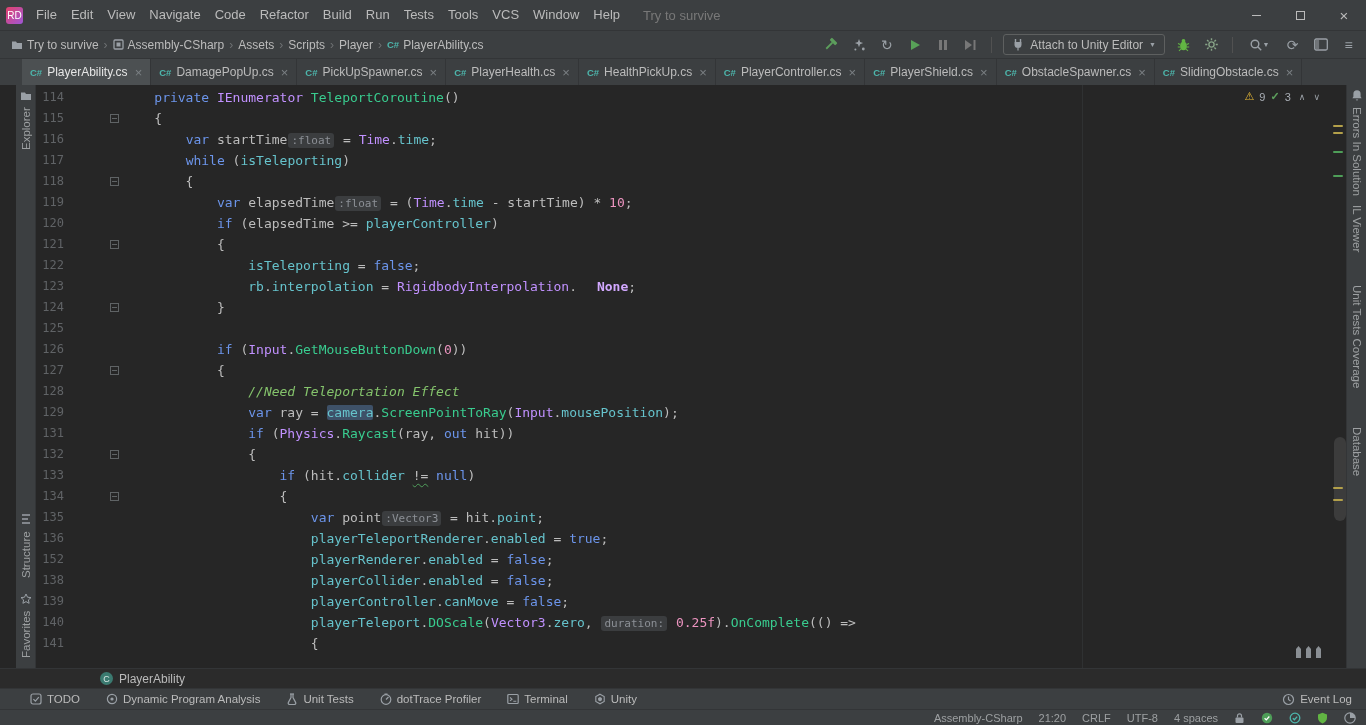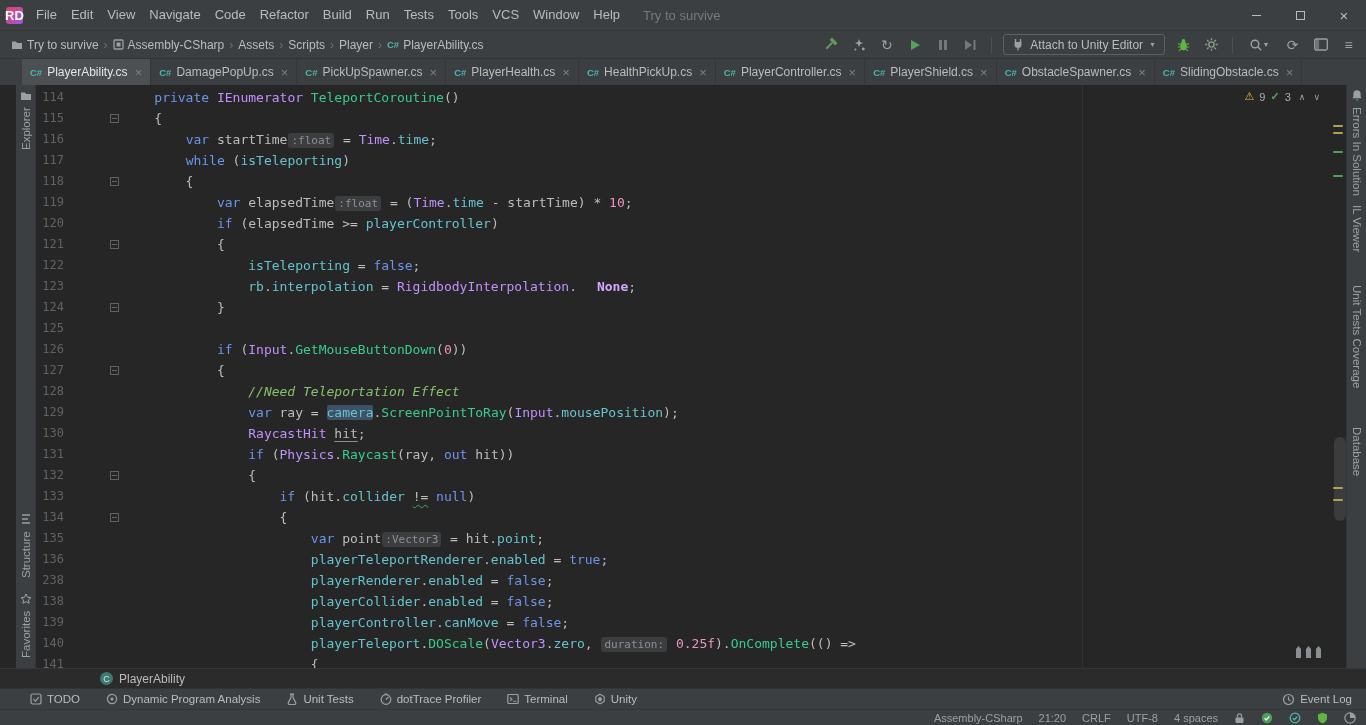--- a/index.html
+++ b/index.html
@@ -3,21 +3,21 @@
 <meta charset="utf-8">
 <style>
   * { margin:0; padding:0; box-sizing:border-box; }
   html,body { width:1366px; height:725px; overflow:hidden; background:#262626;
     font-family:"Liberation Sans", sans-serif; color:#BBBBBB; cursor:default; }
   .ide { width:1366px; height:725px; display:flex; flex-direction:column; }
 
   
   .menubar { height:30px; background:#3C3F41; display:flex; align-items:center; padding-left:6px; font-size:13px; flex:none; }
   .logo { width:17px; height:17px; border-radius:3px; background:linear-gradient(135deg,#E4426B,#9E57D8);
-    color:#fff; font-size:13px; font-weight:bold; display:flex; align-items:center; justify-content:center; margin-right:6px; }
+    color:#fff; font-size:10px; font-weight:normal; display:flex; align-items:center; justify-content:center; margin-right:6px; }
   .menu-item { padding:0 7px; line-height:30px; }
   .wintitle { color:#787878; margin-left:16px; }
   .winbtns { margin-left:auto; display:flex; height:30px; }
   .wb { width:44px; display:flex; align-items:center; justify-content:center; color:#BBB; font-size:15px; }
   .minline { width:9px; height:1px; background:#BBB; display:inline-block; }
   .maxbox { width:9px; height:9px; border:1px solid #BBB; display:inline-block; }
 
   
   .navbar { height:28px; background:#3C3F41; border-top:1px solid #333537; display:flex; align-items:center; padding:0 8px; font-size:12px; flex:none; }
   #crumbs { display:flex; align-items:center; }
@@ -409,26 +409,20 @@
             <span class="foldc"></span>
             <span class="ctext"><span class="seg pl">                </span><span class="seg cmt">//Need Teleportation Effect</span></span>
           </div>
           <div class="crow">
             <span class="ln">129</span>
             <span class="lgap"></span>
             <span class="foldc"></span>
             <span class="ctext"><span class="seg pl">                </span><span class="seg kw">var</span><span class="seg pl"> </span><span class="seg lv">ray</span><span class="seg pl"> = </span><span class="seg fld hl">camera</span><span class="seg pl">.</span><span class="seg mth">ScreenPointToRay</span><span class="seg pl">(</span><span class="seg cls">Input</span><span class="seg pl">.</span><span class="seg fld">mousePosition</span><span class="seg pl">);</span></span>
           </div>
           <div class="crow">
-            <span class="ln">130</span>
-            <span class="lgap"></span>
-            <span class="foldc"></span>
-            <span class="ctext"><span class="seg pl">                </span><span class="seg cls">RaycastHit</span><span class="seg pl"> </span><span class="seg lv ul">hit</span><span class="seg pl">;</span></span>
-          </div>
-          <div class="crow">
             <span class="ln">131</span>
             <span class="lgap"></span>
             <span class="foldc"></span>
             <span class="ctext"><span class="seg pl">                </span><span class="seg kw">if</span><span class="seg pl"> (</span><span class="seg cls">Physics</span><span class="seg pl">.</span><span class="seg mth">Raycast</span><span class="seg pl">(</span><span class="seg lv">ray</span><span class="seg pl">, </span><span class="seg kw">out</span><span class="seg pl"> </span><span class="seg lv">hit</span><span class="seg pl">))</span></span>
           </div>
           <div class="crow">
             <span class="ln">132</span>
             <span class="lgap"></span>
             <span class="foldc">
               <span class="fmark"></span>
@@ -455,21 +449,21 @@
             <span class="foldc"></span>
             <span class="ctext"><span class="seg pl">                        </span><span class="seg kw">var</span><span class="seg pl"> </span><span class="seg lv">point</span><span class="seg inl">:Vector3</span><span class="seg pl"> = </span><span class="seg lv">hit</span><span class="seg pl">.</span><span class="seg fld">point</span><span class="seg pl">;</span></span>
           </div>
           <div class="crow">
             <span class="ln">136</span>
             <span class="lgap"></span>
             <span class="foldc"></span>
             <span class="ctext"><span class="seg pl">                        </span><span class="seg fld">playerTeleportRenderer</span><span class="seg pl">.</span><span class="seg fld">enabled</span><span class="seg pl"> = </span><span class="seg kw">true</span><span class="seg pl">;</span></span>
           </div>
           <div class="crow">
-            <span class="ln">238</span>
+            <span class="ln">152</span>
             <span class="lgap"></span>
             <span class="foldc"></span>
             <span class="ctext"><span class="seg pl">                        </span><span class="seg fld">playerRenderer</span><span class="seg pl">.</span><span class="seg fld">enabled</span><span class="seg pl"> = </span><span class="seg kw">false</span><span class="seg pl">;</span></span>
           </div>
           <div class="crow">
             <span class="ln">138</span>
             <span class="lgap"></span>
             <span class="foldc"></span>
             <span class="ctext"><span class="seg pl">                        </span><span class="seg fld">playerCollider</span><span class="seg pl">.</span><span class="seg fld">enabled</span><span class="seg pl"> = </span><span class="seg kw">false</span><span class="seg pl">;</span></span>
           </div>

